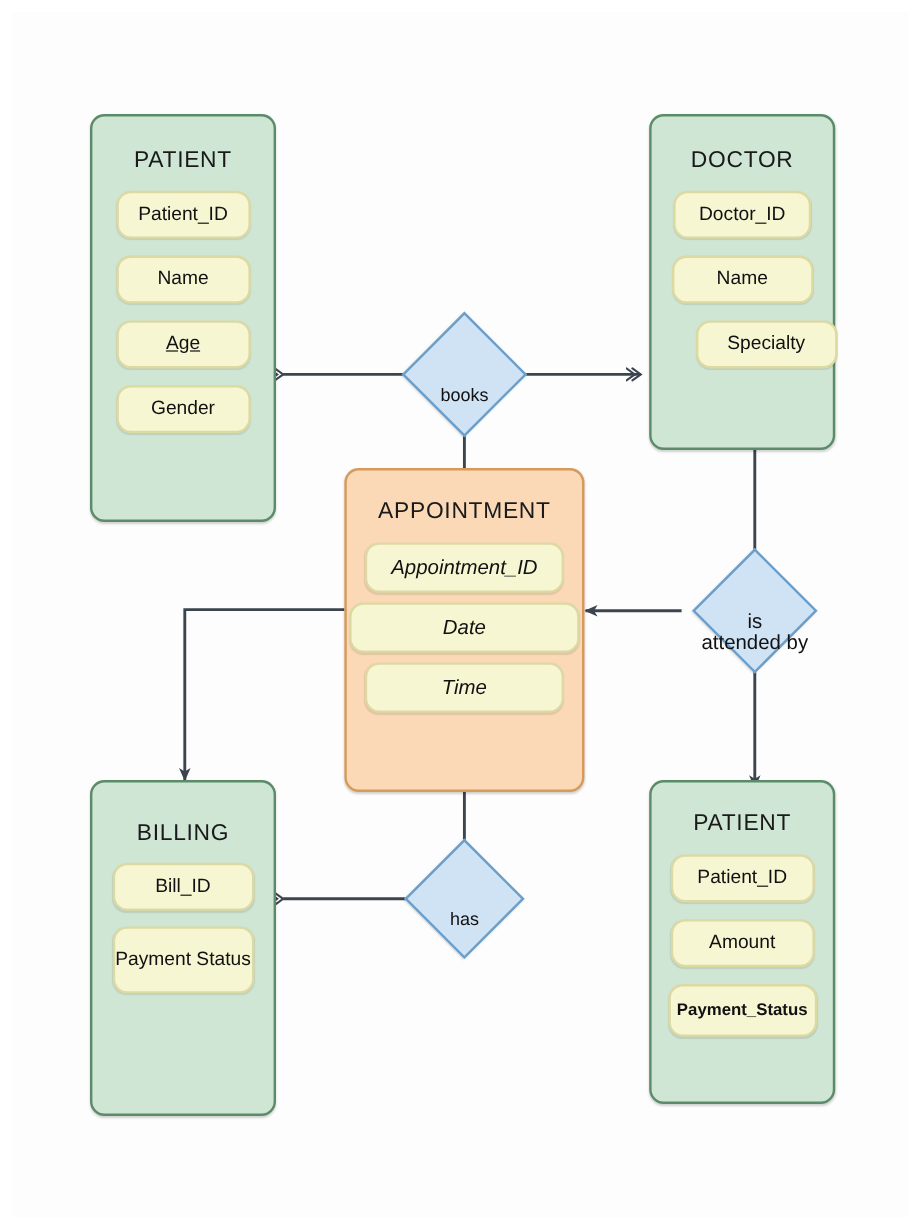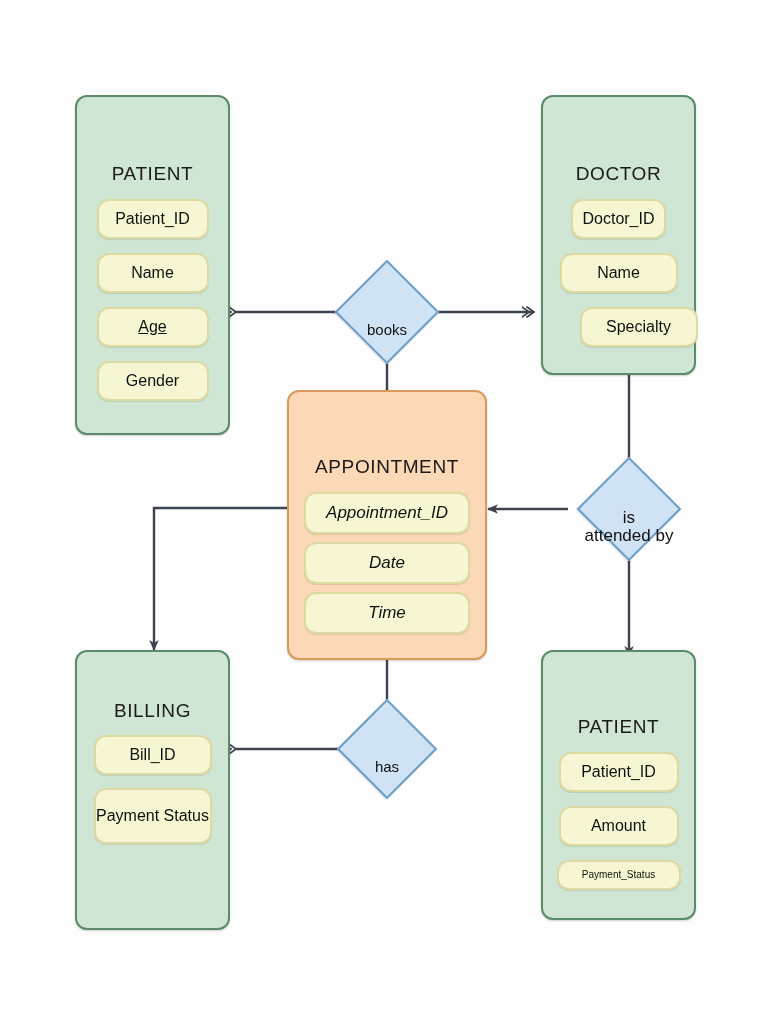--- a/index.html
+++ b/index.html
@@ -57,21 +57,20 @@
     border: 2px solid #d79a5b;
     box-shadow: 0 1px 2px rgba(0,0,0,0.18);
   }
   .entity-title {
     font-size: 19px;
     letter-spacing: 0.6px;
     color: #1a1a1a;
     font-weight: normal;
     text-align: right;
     white-space: nowrap;
-    margin-top: 40px;
   }
   .attrs {
     display: flex;
     flex-direction: column;
     align-items: center;
     width: 100%;
   }
   .attr {
     box-sizing: border-box;
     background: #f7f6d2;
@@ -157,50 +156,50 @@
       <div class="attr" style="width:112px; height:40px; font-size:16px;">Patient_ID</div>
       <div class="attr" style="width:112px; height:40px; font-size:16px;">Name</div>
       <div class="attr" style="width:112px; height:40px; font-size:16px;text-decoration:underline;">Age</div>
       <div class="attr" style="width:112px; height:40px; font-size:16px;">Gender</div>
     </div>
   </div>
 
   <div class="entity green" style="left:541px; top:95px; width:155px; height:280px; padding-top:26px; gap:14px;">
     <div class="entity-title">DOCTOR</div>
     <div class="attrs" style="gap:14px;">
-      <div class="attr" style="width:95px; height:40px; font-size:16px;">Doctor_ID</div>
+      <div class="attr" style="width:115px; height:40px; font-size:16px;">Doctor_ID</div>
       <div class="attr" style="width:118px; height:40px; font-size:16px;">Name</div>
       <div class="attr" style="width:118px; height:40px; font-size:16px;margin-left:40px;">Specialty</div>
     </div>
   </div>
 
   <div class="entity orange" style="left:287px; top:390px; width:200px; height:270px; padding-top:24px; gap:14px;">
     <div class="entity-title">APPOINTMENT</div>
     <div class="attrs" style="gap:8px;font-style:italic;">
       <div class="attr" style="width:166px; height:42px; font-size:17px;">Appointment_ID</div>
-      <div class="attr" style="width:166px; height:42px; font-size:17px;">Date</div>
+      <div class="attr" style="width:192px; height:42px; font-size:17px;">Date</div>
       <div class="attr" style="width:166px; height:42px; font-size:17px;">Time</div>
     </div>
   </div>
 
-  <div class="entity green" style="left:75px; top:650px; width:155px; height:280px; padding-top:8px; gap:13px;">
+  <div class="entity green" style="left:75px; top:650px; width:155px; height:280px; padding-top:32px; gap:13px;">
     <div class="entity-title">BILLING</div>
     <div class="attrs" style="gap:13px;">
       <div class="attr" style="width:118px; height:40px; font-size:16px;">Bill_ID</div>
       <div class="attr" style="width:118px; height:56px; font-size:16px;">Payment
 Status</div>
     </div>
   </div>
 
   <div class="entity green" style="left:541px; top:650px; width:155px; height:270px; padding-top:24px; gap:14px;">
     <div class="entity-title">PATIENT</div>
     <div class="attrs" style="gap:14px;">
       <div class="attr" style="width:120px; height:40px; font-size:16px;">Patient_ID</div>
       <div class="attr" style="width:120px; height:40px; font-size:16px;">Amount</div>
-      <div class="attr" style="width:124px; height:30px; font-size:10px;">Payment_Status</div>
+      <div class="attr" style="width:124px; height:44px; font-size:14px;font-weight:bold;">Payment_Status</div>
     </div>
   </div>
 
   <div class="rel" style="left:331px; top:256px; width:112px; height:112px;">
     <div class="dia" style="width:70px; height:70px;"></div>
     <div class="rel-label">books</div>
   </div>
 
   <div class="rel" style="left:566px; top:453px; width:126px; height:112px;">
     <div class="dia" style="width:70px; height:70px;"></div>

